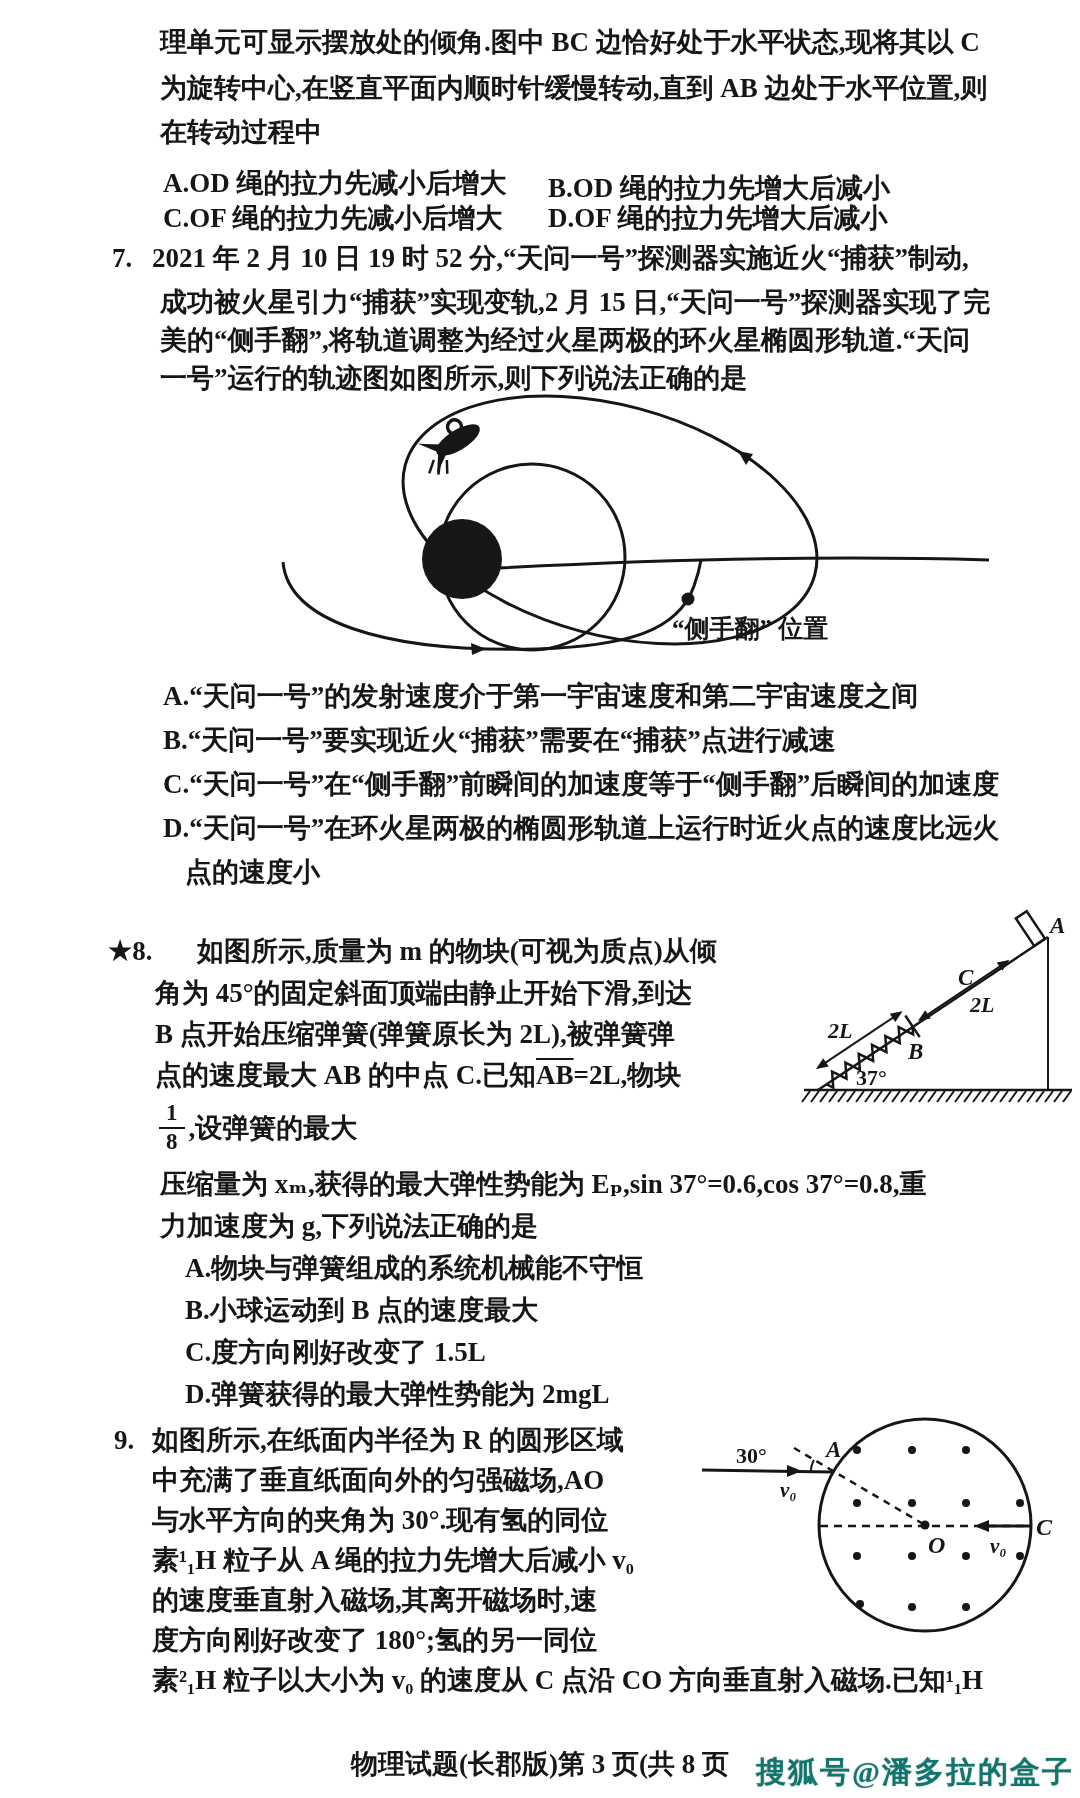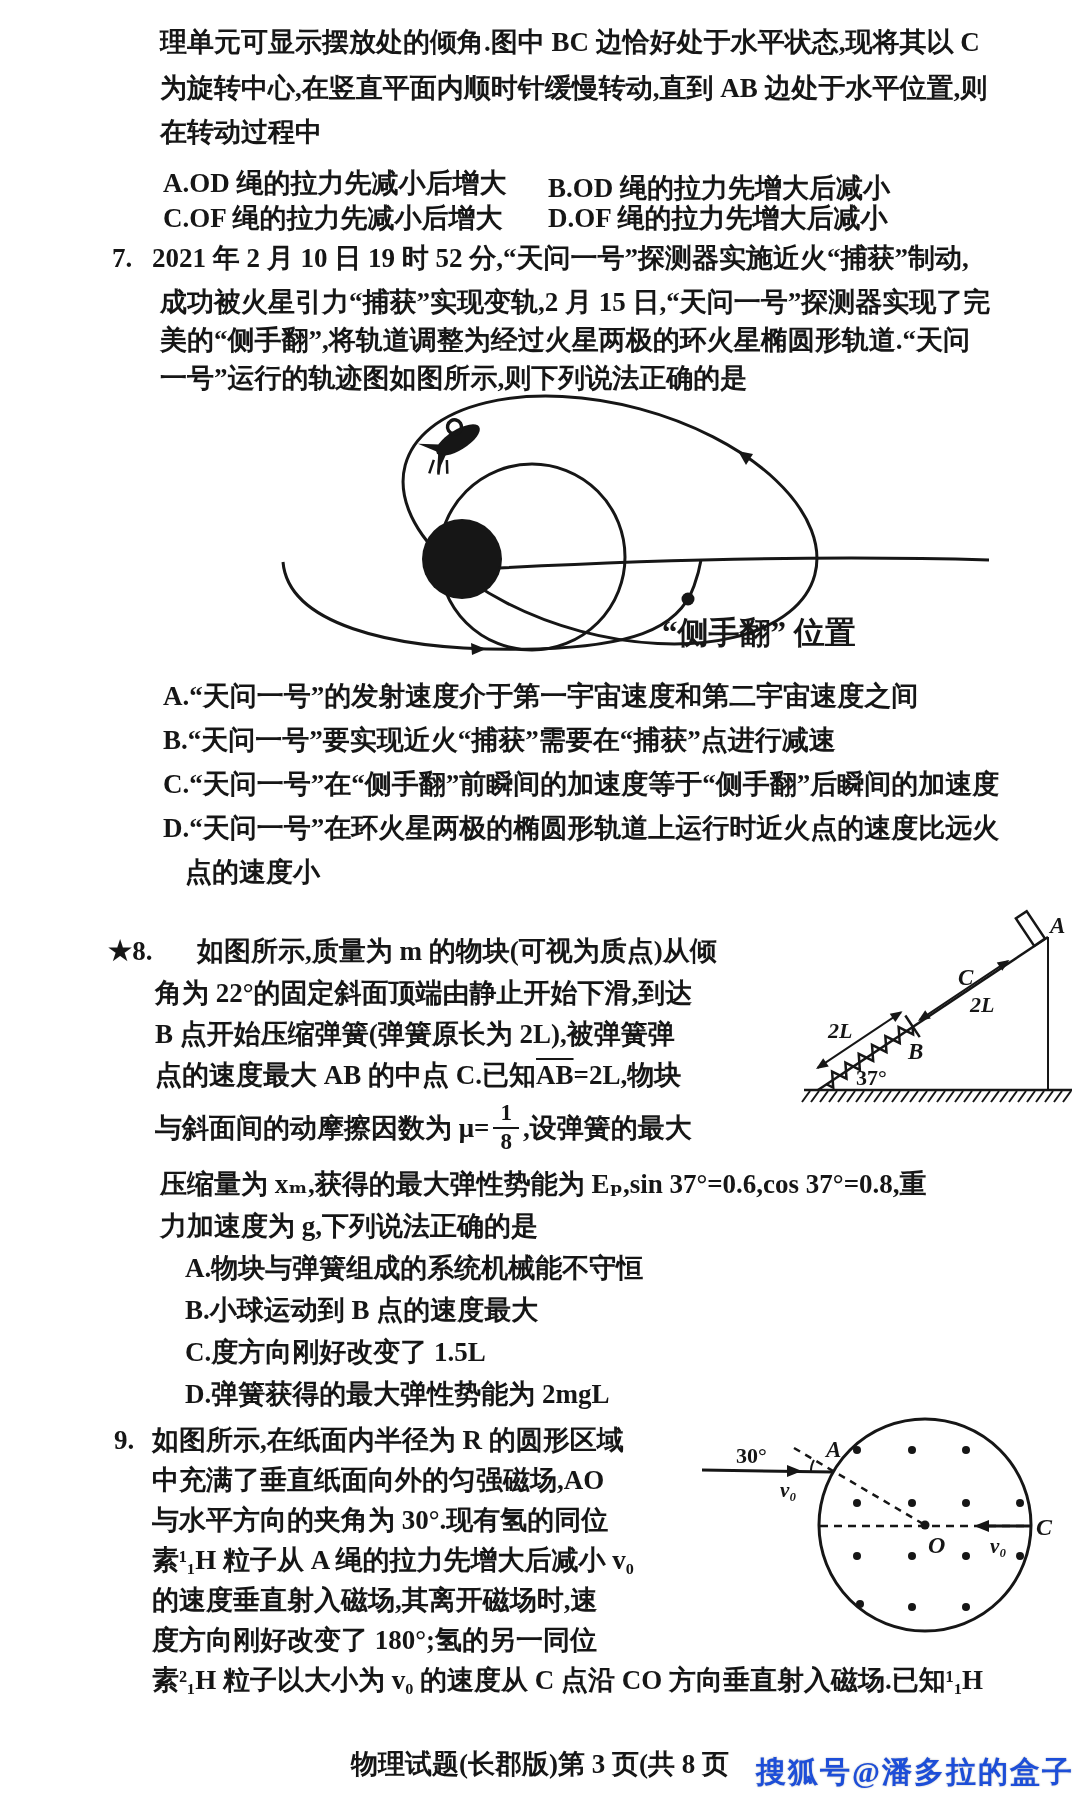--- a/index.html
+++ b/index.html
@@ -1,28 +1,28 @@
 <!DOCTYPE html>
 <html><head>
 <meta charset="utf-8">
 <style>
   html,body{margin:0;padding:0;background:#ffffff;}
   body{width:1080px;height:1798px;position:relative;overflow:hidden;
        font-family:"Liberation Serif","DejaVu Serif",serif;color:#161616;font-weight:600;}
   .ln{position:absolute;font-size:27px;line-height:32px;white-space:nowrap;}
   .num{position:absolute;font-size:27px;line-height:32px;white-space:nowrap;}
-  .figlabel{position:absolute;font-size:31px;white-space:nowrap;}
+  .figlabel{position:absolute;font-size:25px;white-space:nowrap;margin-left:10px;}
   .frac{display:inline-block;vertical-align:middle;text-align:center;font-size:23px;line-height:1.08;margin:0 4px;transform:translateY(-3px);}
   .frac .fnum{display:block;border-bottom:2.5px solid #161616;padding:0 7px 1px;}
   .frac .fden{display:block;padding-top:1px;}
   .ovl{text-decoration:overline;text-decoration-thickness:2px;}
   svg{position:absolute;overflow:visible;}
   svg text{font-family:"Liberation Serif","DejaVu Serif",serif;fill:#161616;font-weight:600;}
   .footer{position:absolute;left:0;top:1746px;width:1080px;text-align:center;font-size:27px;}
-  .watermark{position:absolute;right:6px;top:1752px;font-size:30px;color:#1d4ed8;font-weight:700;
+  .watermark{position:absolute;right:6px;top:1752px;font-size:30px;color:#0f766e;font-weight:700;
              letter-spacing:2px;text-shadow:0 0 2px #bbbbbb;}
 </style>
 </head>
 <body>
 
 <div class="ln" style="left:160px;top:26px">理单元可显示摆放处的倾角.图中 BC 边恰好处于水平状态,现将其以 C</div>
 <div class="ln" style="left:160px;top:72px">为旋转中心,在竖直平面内顺时针缓慢转动,直到 AB 边处于水平位置,则</div>
 <div class="ln" style="left:160px;top:116px">在转动过程中</div>
 <div class="ln" style="left:163px;top:167px">A.OD 绳的拉力先减小后增大</div>
 <div class="ln" style="left:548px;top:172px">B.OD 绳的拉力先增大后减小</div>
@@ -63,27 +63,27 @@
 <div class="figlabel" style="left:662px;top:612px">“侧手翻” 位置</div>
 
 <div class="ln" style="left:163px;top:680px">A.“天问一号”的发射速度介于第一宇宙速度和第二宇宙速度之间</div>
 <div class="ln" style="left:163px;top:724px">B.“天问一号”要实现近火“捕获”需要在“捕获”点进行减速</div>
 <div class="ln" style="left:163px;top:768px">C.“天问一号”在“侧手翻”前瞬间的加速度等于“侧手翻”后瞬间的加速度</div>
 <div class="ln" style="left:163px;top:812px">D.“天问一号”在环火星两极的椭圆形轨道上运行时近火点的速度比远火</div>
 <div class="ln" style="left:185px;top:856px">点的速度小</div>
 
 <div class="num" style="left:108px;top:935px">★8.</div>
 <div class="ln" style="left:197px;top:935px">如图所示,质量为 m 的物块(可视为质点)从倾</div>
-<div class="ln" style="left:155px;top:977px">角为 22°的固定斜面顶端由静止开始下滑,到达</div>
+<div class="ln" style="left:155px;top:977px">角为 45°的固定斜面顶端由静止开始下滑,到达</div>
 <div class="ln" style="left:155px;top:1018px">B 点开始压缩弹簧(弹簧原长为 2L),被弹簧弹</div>
 <div class="ln" style="left:155px;top:1059px">
   <span>点的速度最大 AB 的中点 C.已知</span><span class="ovl">AB</span><span>=2L,物块</span>
 </div>
 <div class="ln" style="left:155px;top:1104px">
-  <span>与斜面间的动摩擦因数为 μ=</span><span class="frac"><span class="fnum">1</span><span class="fden">8</span></span><span>,设弹簧的最大</span>
+  <span class="frac"><span class="fnum">1</span><span class="fden">8</span></span><span>,设弹簧的最大</span>
 </div>
 <div class="ln" style="left:160px;top:1168px">压缩量为 xₘ,获得的最大弹性势能为 Eₚ,sin 37°=0.6,cos 37°=0.8,重</div>
 <div class="ln" style="left:160px;top:1210px">力加速度为 g,下列说法正确的是</div>
 <div class="ln" style="left:185px;top:1252px">A.物块与弹簧组成的系统机械能不守恒</div>
 <div class="ln" style="left:185px;top:1294px">B.小球运动到 B 点的速度最大</div>
 <div class="ln" style="left:185px;top:1336px">C.度方向刚好改变了 1.5L</div>
 <div class="ln" style="left:185px;top:1378px">D.弹簧获得的最大弹性势能为 2mgL</div>
 
 <svg style="left:800px;top:855px" width="278" height="252" viewBox="0 0 278 252">
 

